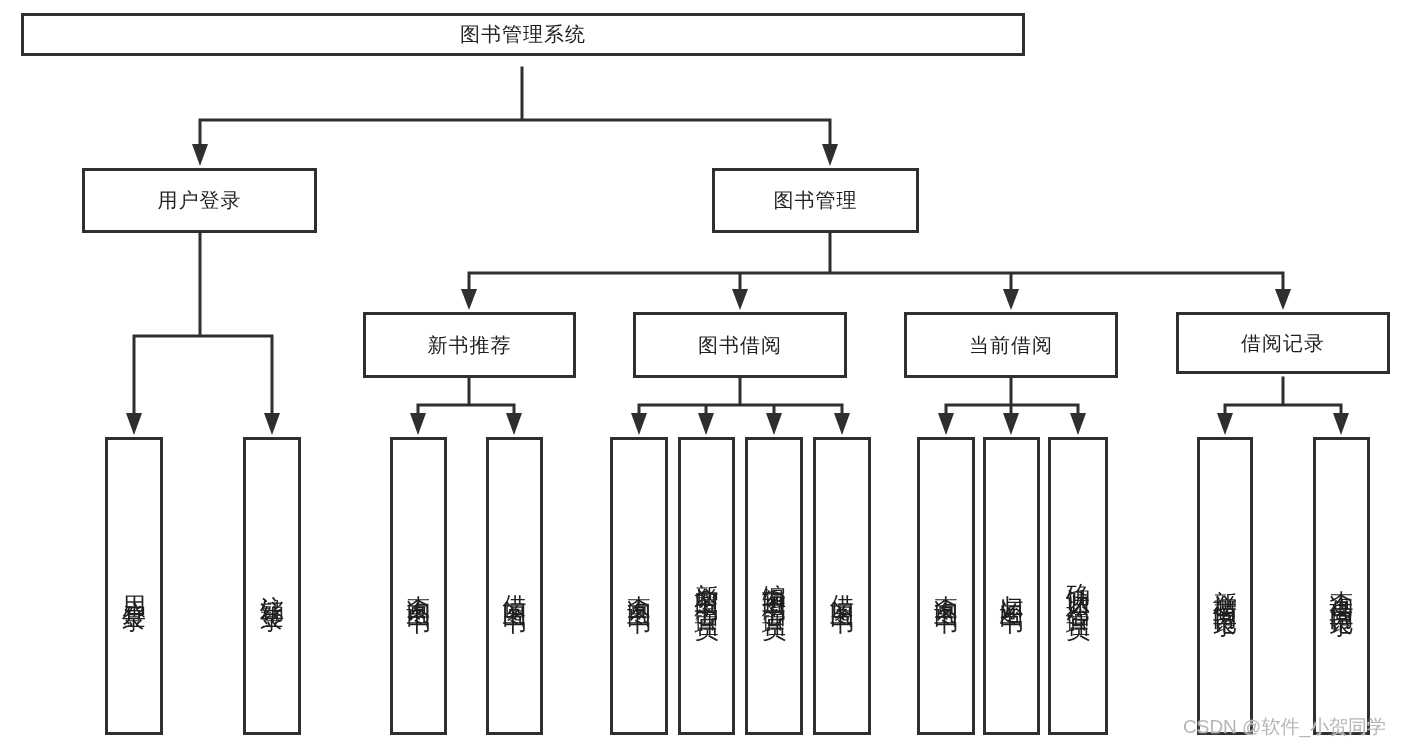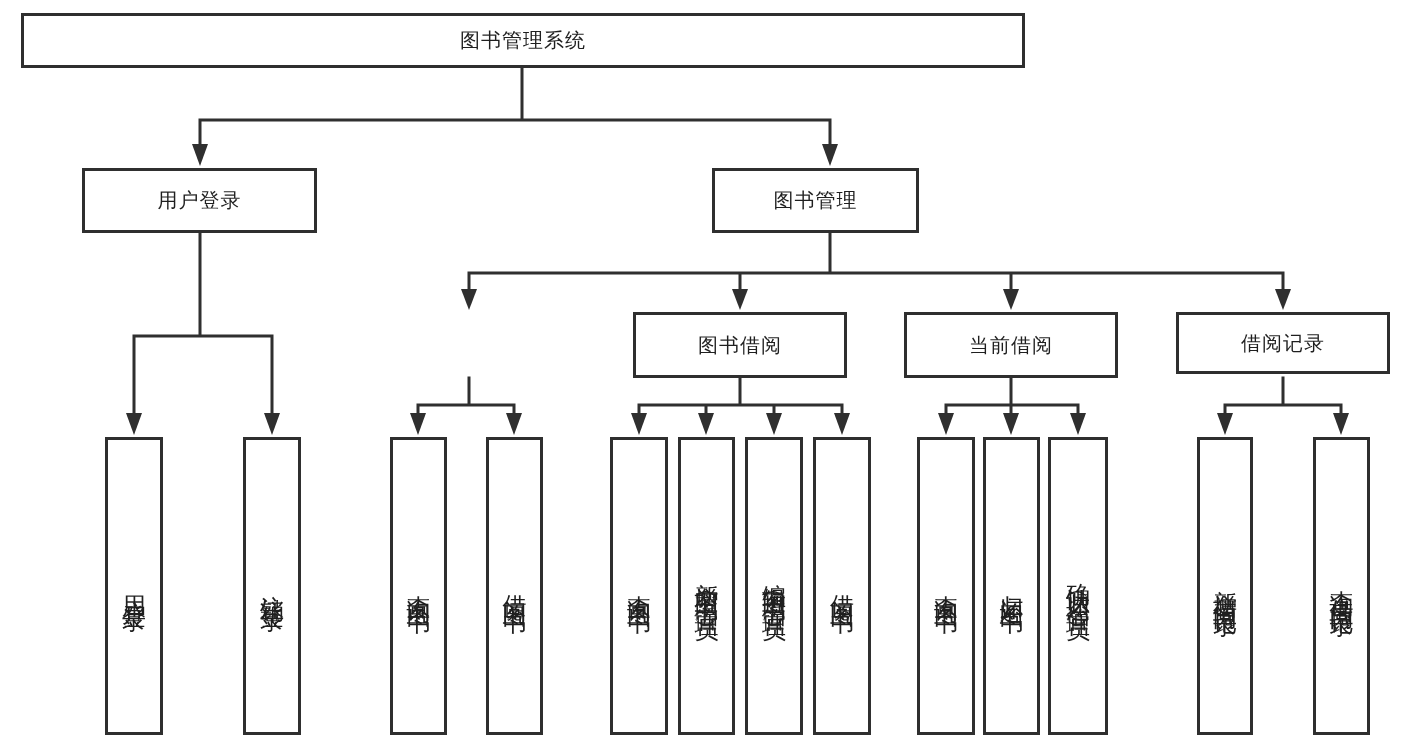--- a/index.html
+++ b/index.html
@@ -105,31 +105,34 @@
       <polygon points="766,413 782,413 774,435"></polygon>
       <polygon points="834,413 850,413 842,435"></polygon>
       <polygon points="938,413 954,413 946,435"></polygon>
       <polygon points="1003,413 1019,413 1011,435"></polygon>
       <polygon points="1070,413 1086,413 1078,435"></polygon>
       <polygon points="1217,413 1233,413 1225,435"></polygon>
       <polygon points="1333,413 1349,413 1341,435"></polygon>
     </g>
   </svg>
 
-  <div class="hbox" style="left:21px;top:13px;width:1004px;height:55px">
+  <div class="hbox" style="left:21px;top:13px;width:1004px;height:43px">
     <span class="label">图书管理系统</span>
   </div>
 
   <div class="hbox" style="left:82px;top:168px;width:235px;height:65px">
     <span class="label">用户登录</span>
   </div>
   <div class="hbox" style="left:712px;top:168px;width:207px;height:65px">
     <span class="label">图书管理</span>
   </div>
 
+  <div class="hbox" style="left:363px;top:312px;width:213px;height:66px">
+    <span class="label">新书推荐</span>
+  </div>
   <div class="hbox" style="left:904px;top:312px;width:214px;height:66px">
     <span class="label">当前借阅</span>
   </div>
   <div class="hbox" style="left:633px;top:312px;width:214px;height:66px">
     <span class="label">图书借阅</span>
   </div>
   <div class="hbox" style="left:1176px;top:312px;width:214px;height:62px">
     <span class="label">借阅记录</span>
   </div>
 
@@ -170,14 +173,15 @@
     <span class="vtext">确认归还（管理员）</span>
   </div>
 
   <div class="vbox" style="left:1197px;width:56px">
     <span class="vtext">新增借阅记录</span>
   </div>
   <div class="vbox" style="left:1313px;width:57px">
     <span class="vtext">查询借阅记录</span>
   </div>
 
+  <div id="watermark">CSDN @软件_小贺同学</div>
 
 </div>
 
 </body></html>

